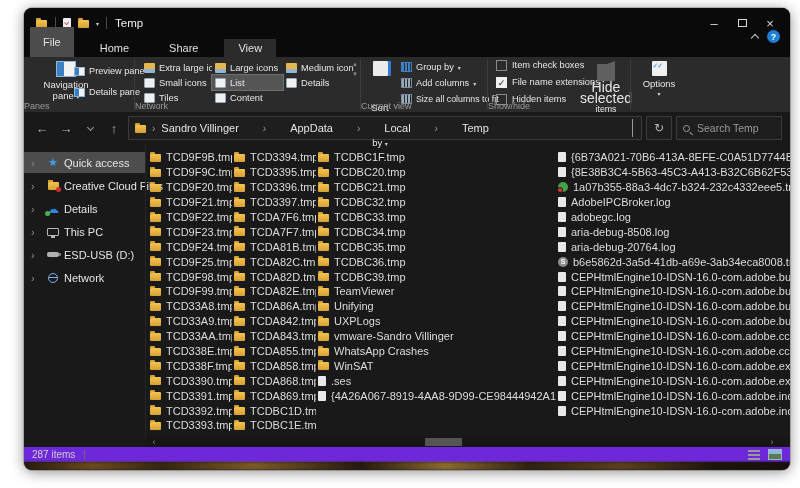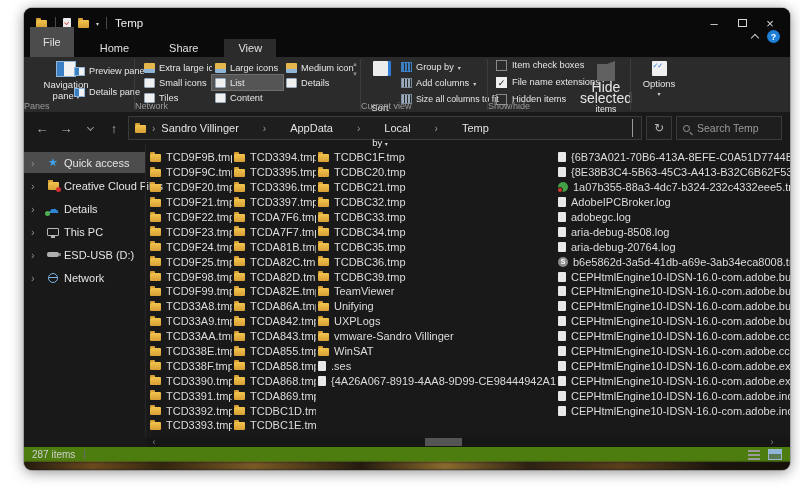--- a/index.html
+++ b/index.html
@@ -98,21 +98,21 @@
   .ic-folder::before{content:"";position:absolute;top:-2px;left:0;width:5px;height:2px;background:#d89f35;border-radius:1px 1px 0 0;}
   .ic-file{width:8px;height:10px;background:#e8e8e8;border-radius:1px;flex:none;}
   .ic-green{width:10px;height:10px;border-radius:50%;background:#43a047;position:relative;flex:none;}
   .ic-green::after{content:"";position:absolute;left:-1px;bottom:-1px;width:4px;height:4px;border-radius:50%;background:#d33a2f;border:1px solid #191919;}
   .ic-s{width:10px;height:10px;border-radius:50%;background:#8d8d8d;color:#fff;font-size:7px;font-weight:bold;display:flex;align-items:center;justify-content:center;flex:none;}
   
   .hscroll{height:10px;position:relative;background:#161616;margin-left:124px;}
   .hs-arrow{position:absolute;top:0;width:12px;height:10px;color:#8a8a8a;font-size:9px;line-height:10px;text-align:center;}
   .hs-left{left:0;} .hs-right{right:12px;}
   .hs-thumb{position:absolute;left:277px;top:1px;width:37px;height:8px;background:#555555;}
-  .statusbar{height:15px;background:#4d7c0f;display:flex;align-items:center;padding:0 8px;color:#cfcfcf;font-size:10px;}
+  .statusbar{height:15px;background:#6d28d9;display:flex;align-items:center;padding:0 8px;color:#cfcfcf;font-size:10px;}
   .st-sep{width:1px;height:9px;background:#6a6a6a;margin-left:9px;}
   .st-icons{margin-left:auto;display:flex;gap:8px;align-items:center;}
   .ic-viewlist{width:12px;height:10px;background:repeating-linear-gradient(#9a9a9a 0 2px,transparent 2px 4px);}
   .ic-viewthumb{width:14px;height:11px;border:1px solid #9ab8d0;background:linear-gradient(#8fb6d9 45%,#5b7a52 45%);}
   .wallstrip{height:8px;background:linear-gradient(90deg,#241a0e,#6b4a1e 9%,#33250f 18%,#7a5a26 30%,#241a0e 44%,#8a6a2e 55%,#2e2113 66%,#5a3f1c 78%,#1c150d 90%,#151009);filter:blur(1.2px);}
 </style>
 </head>
 <body>
 
 <div class="window">
@@ -556,20 +556,24 @@
           <div class="fitem">
             <span class="ic-folder"></span>
             <span>UXPLogs</span>
           </div>
           <div class="fitem">
             <span class="ic-folder"></span>
             <span>vmware-Sandro Villinger</span>
           </div>
           <div class="fitem">
             <span class="ic-folder"></span>
+            <span>WhatsApp Crashes</span>
+          </div>
+          <div class="fitem">
+            <span class="ic-folder"></span>
             <span>WinSAT</span>
           </div>
           <div class="fitem">
             <span class="ic-file"></span>
             <span>.ses</span>
           </div>
           <div class="fitem">
             <span class="ic-file"></span>
             <span>{4A26A067-8919-4AA8-9D99-CE98444942A1} - OProcSessId.dat</span>
           </div>

